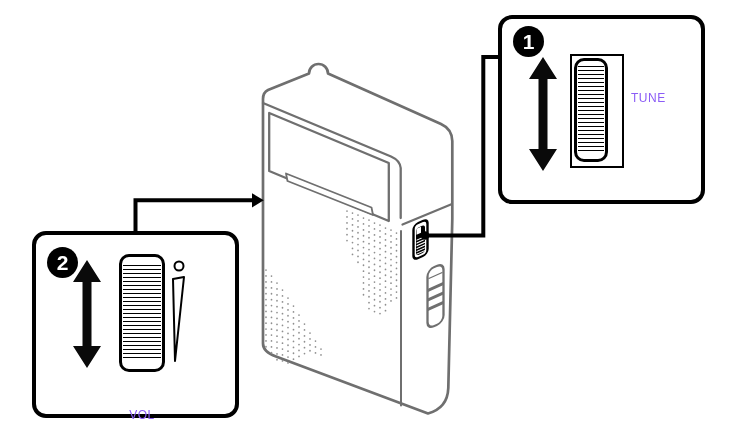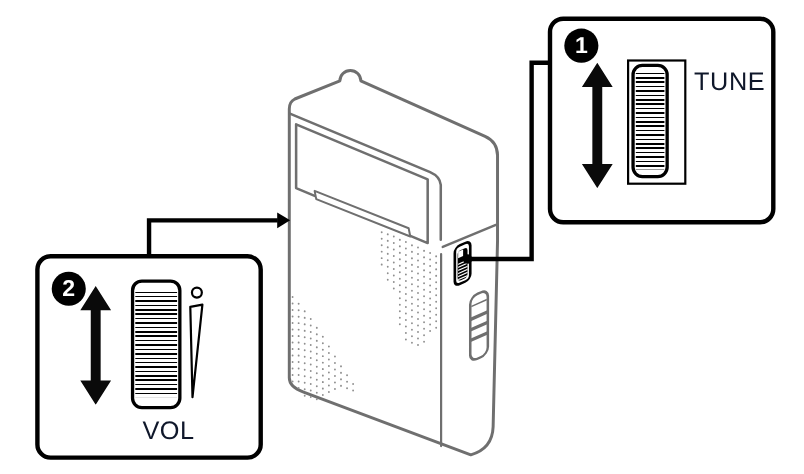--- a/index.html
+++ b/index.html
@@ -35,23 +35,23 @@
     box-sizing:border-box;overflow:hidden;
   }
   .thumbwheel.in-frame{left:2px;top:2px;width:34px;height:104px;}
   .thumbwheel.vol-wheel{left:83px;top:19px;width:46px;height:118px;}
   .ridges{
     position:absolute;left:1px;right:1px;
     background:repeating-linear-gradient(to bottom,#000000 0 1.4px,#ffffff 1.4px 4px);
   }
   .ridges.tune-r{top:5px;bottom:5px;}
   .ridges.vol-r{top:8px;bottom:8px;}
-  .callout-label{position:absolute;color:#0f172a;font-size:23px;letter-spacing:0.5px;}
+  .callout-label{position:absolute;color:#8b5cf6;font-size:12px;letter-spacing:0.5px;margin-top:30px;}
   .label-tune{left:129px;top:42px;}
-  .label-vol{left:71px;top:143px;width:70px;text-align:right;}
+  .label-vol{left:71px;top:143px;width:70px;text-align:center;}
   .vol-overlay{position:absolute;left:0;top:0;}
 </style>
 </head>
 <body>
 
 <div class="canvas">
 
   <svg class="device-svg" width="731" height="431" viewBox="0 0 731 431">
 
     <path d="M 268,90 L 309,73.5 A 9.5,9.5 0 0 1 328,73.5 L 441,124

